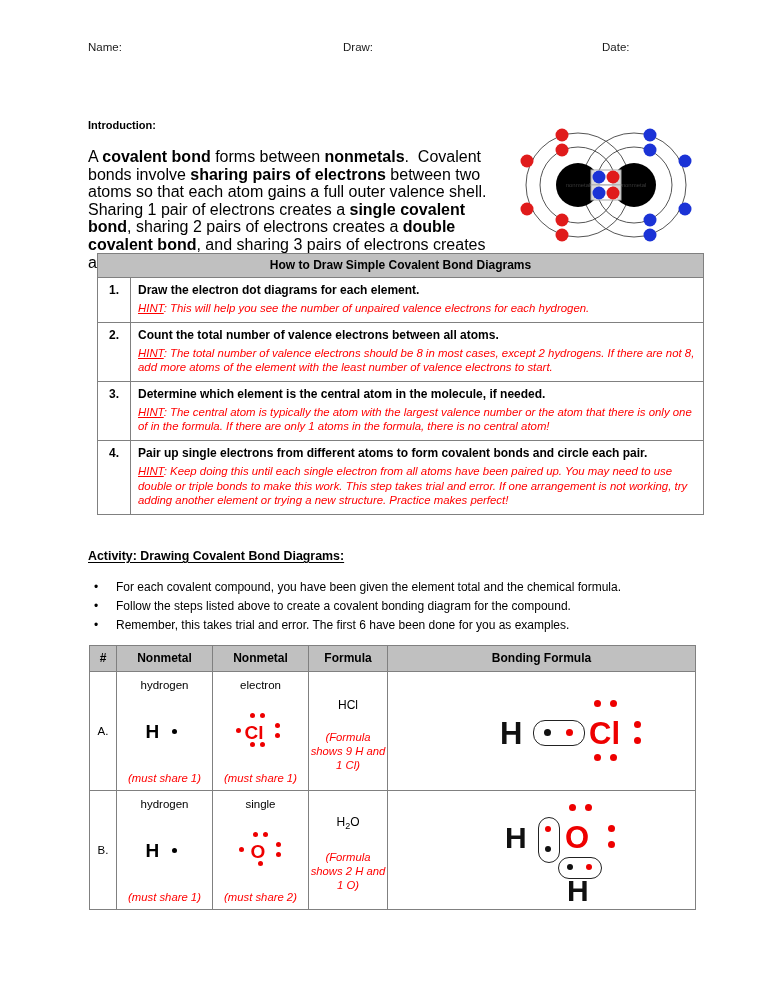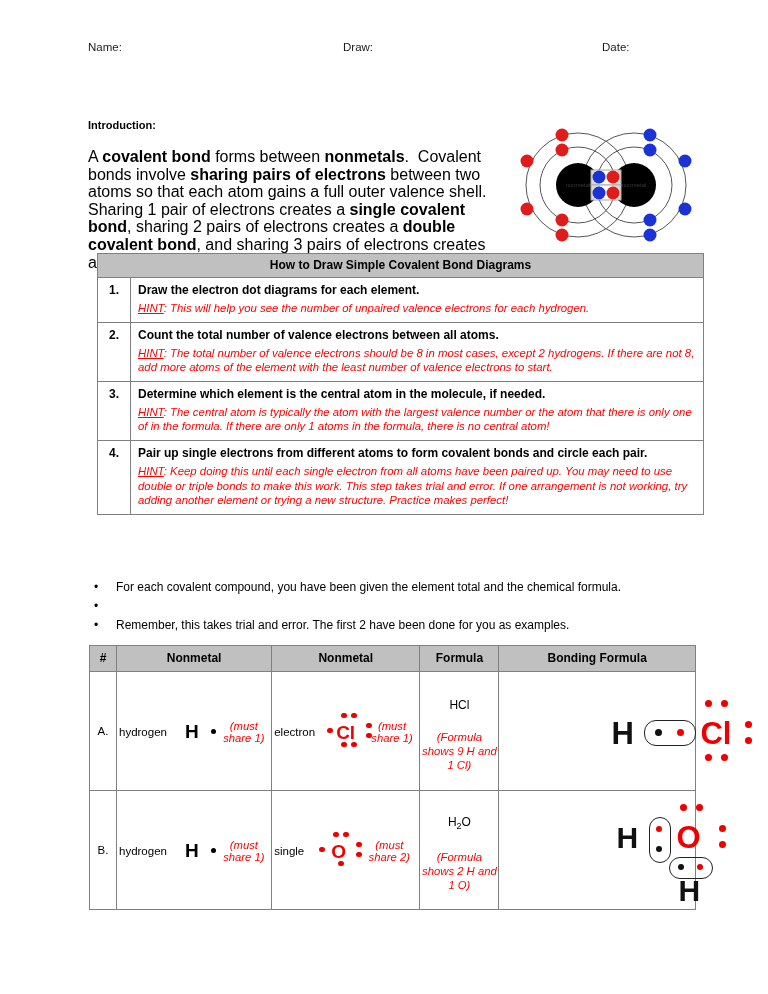--- a/index.html
+++ b/index.html
@@ -182,21 +182,21 @@
     vertical-align: middle;
     padding: 0;
   }
   .bond-row-cell {
     height: 118px;
     position: relative;
   }
   .cell-stack {
     height: 118px;
     display: flex;
-    flex-direction: row;
+    flex-direction: column;
     justify-content: space-between;
     align-items: center;
     padding: 7px 2px 6px 2px;
     box-sizing: border-box;
   }
   .el-name { font-size: 11.5px; }
   .must-share {
     color: #ff0000;
     font-style: italic;
     font-size: 11.3px;
@@ -349,31 +349,33 @@
       <tr>
         <td class="num">4.</td>
         <td class="body">
           <div class="step-main">Pair up single electrons from different atoms to form covalent bonds and circle each pair.</div>
           <div class="step-hint"><span class="hw">HINT</span><span>: Keep doing this until each single electron from all atoms have been paired up.  You may need to use double or triple bonds to make this work.  This step takes trial and error.  If one arrangement is not working, try adding another element or trying a new structure.  Practice makes perfect!</span></div>
         </td>
       </tr>
     </tbody>
   </table>
 
+  <div class="activity-heading">Activity: Drawing Covalent Bond Diagrams:</div>
   <div class="activity-list">
     <div class="bullet-row">
       <span class="bullet-dot">•</span>
       <span>For each covalent compound, you have been given the element total and the chemical formula.</span>
     </div>
     <div class="bullet-row">
       <span class="bullet-dot">•</span>
+      <span>Follow the steps listed above to create a covalent bonding diagram for the compound.</span>
     </div>
     <div class="bullet-row">
       <span class="bullet-dot">•</span>
-      <span>Remember, this takes trial and error.  The first 2 have been done for you as examples.</span>
+      <span>Remember, this takes trial and error.  The first 6 have been done for you as examples.</span>
     </div>
   </div>
 
   <table class="bond-table">
     <thead>
       <tr>
         <th class="c-num">#</th>
         <th class="c-nm1">Nonmetal</th>
         <th class="c-nm2">Nonmetal</th>
         <th class="c-form">Formula</th>

